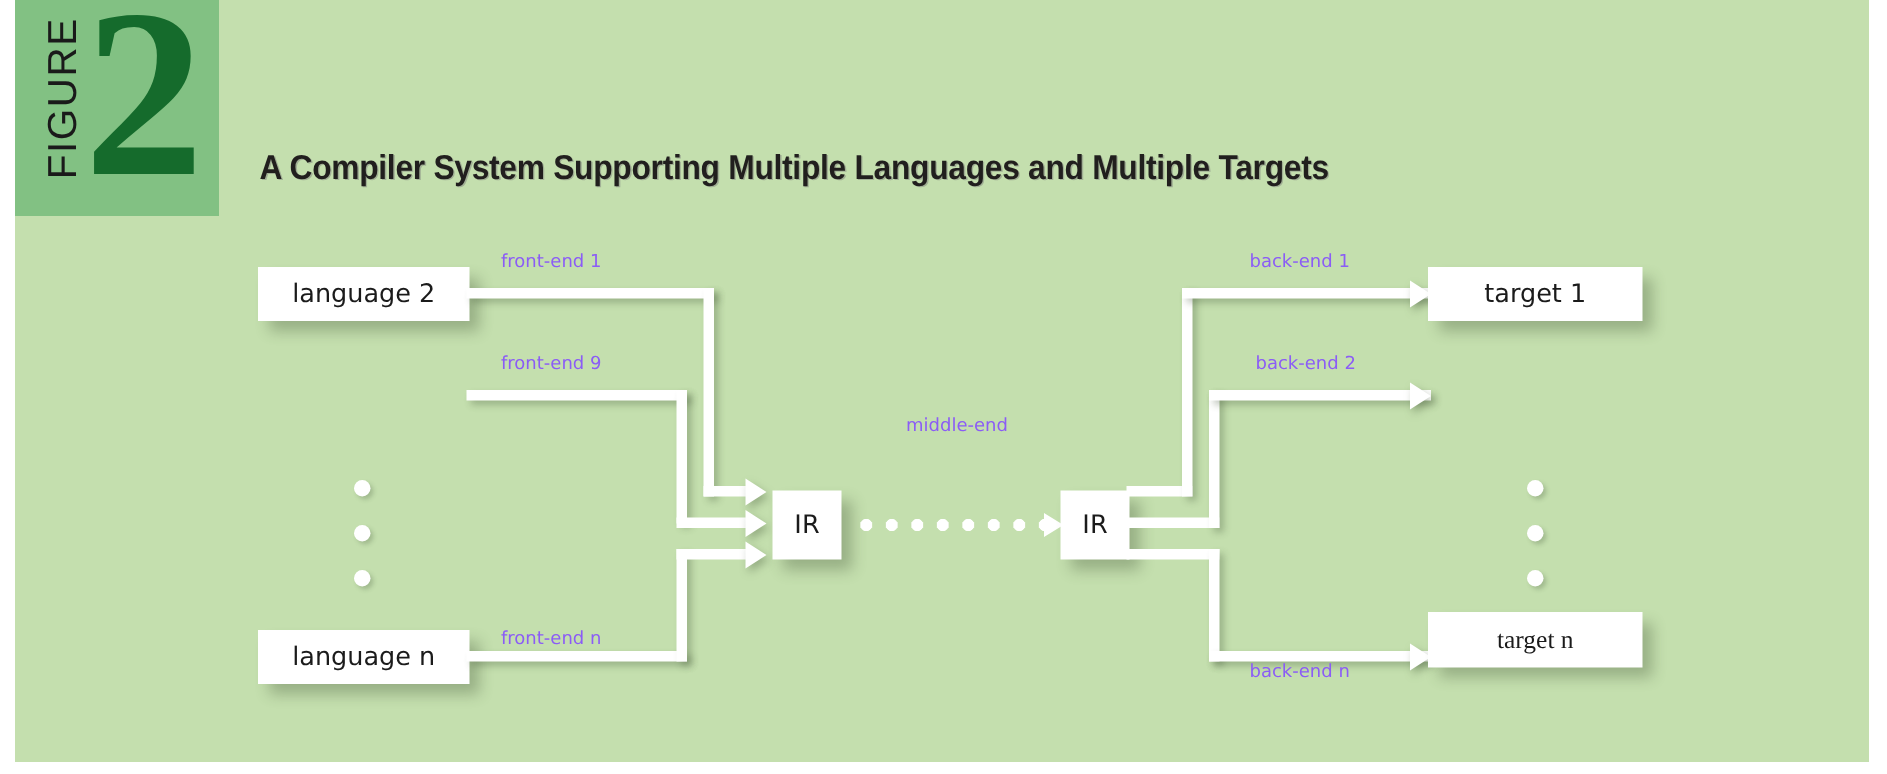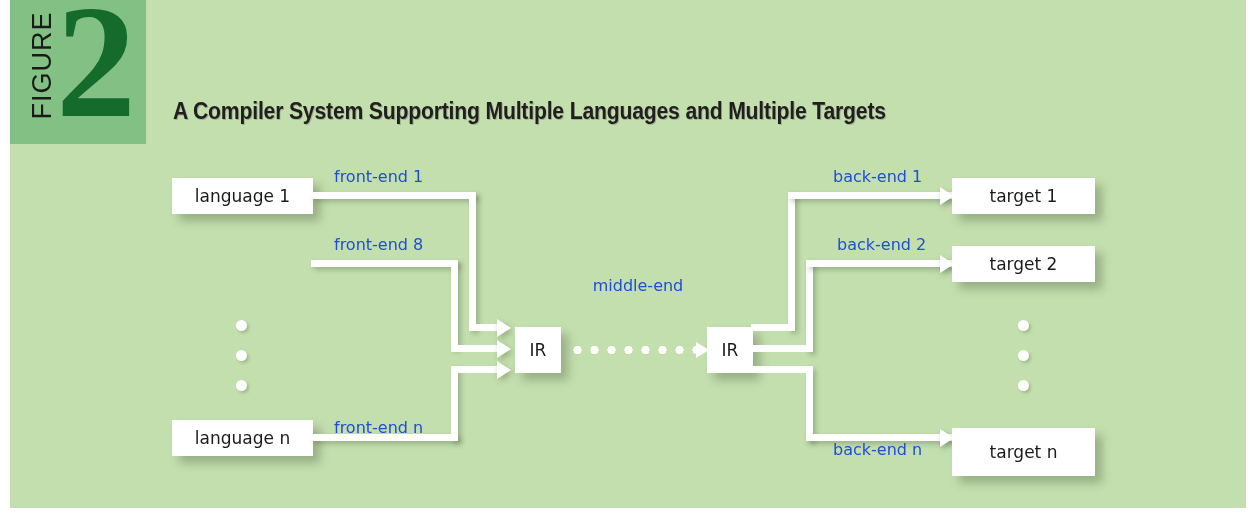--- a/index.html
+++ b/index.html
@@ -87,22 +87,22 @@
     color: #1b1b1b;
     box-shadow: 7px 7px 9px rgba(60,80,50,0.33);
   }
   .node.ir {
     font-size: 17px;
   }
   
   .edge-label {
     position: absolute;
     font-family: "DejaVu Sans", "Liberation Sans", sans-serif;
-    font-size: 16px;
-    color: #1d4ed8;
+    font-size: 12px;
+    color: #8b5cf6;
     white-space: nowrap;
   }
   .edge-label.center {
     text-align: center;
     line-height: 1.25;
   }
   
   .wire {
     position: absolute;
     background: #ffffff;
@@ -156,32 +156,32 @@
   <div id="panel"></div>
 
   <div id="badge">
     <div id="badge-word">FIGURE</div>
     <div id="badge-number">2</div>
   </div>
 
   <div id="fig-title">A Compiler System Supporting Multiple Languages and Multiple Targets</div>
 
   <div class="node" style="left:172px; top:178px; width:141px; height:36px;">
-    <span>language 1</span>
+    <span>language 2</span>
   </div>
   <div class="node" style="left:172px; top:420px; width:141px; height:36px;">
     <span>language n</span>
   </div>
 
   <div class="vdot" style="left:236px; top:320px;"></div>
   <div class="vdot" style="left:236px; top:350px;"></div>
   <div class="vdot" style="left:236px; top:380px;"></div>
 
   <div class="edge-label" style="left:334px; top:167px;">front-end 1</div>
-  <div class="edge-label" style="left:334px; top:235px;">front-end 8</div>
+  <div class="edge-label" style="left:334px; top:235px;">front-end 9</div>
   <div class="edge-label" style="left:334px; top:418px;text-align:center;">front-end n</div>
 
   <div class="wire h" style="left:311px; top:192px; width:165px;"></div>
   <div class="wire v" style="left:469px; top:192px; height:139px;"></div>
   <div class="wire h nosh" style="left:469px; top:324px; width:34px;"></div>
   <div class="arrow" style="left:497px; top:319px;"></div>
 
   <div class="wire h" style="left:311px; top:260px; width:147px;"></div>
   <div class="wire v" style="left:451px; top:260px; height:89px;"></div>
   <div class="wire h nosh" style="left:451px; top:345px; width:52px;"></div>
@@ -221,24 +221,21 @@
   <div class="wire h" style="left:806px; top:434px; width:148px;"></div>
   <div class="arrow" style="left:940px; top:429px;"></div>
 
   <div class="edge-label" style="left:833px; top:167px;">back-end 1</div>
   <div class="edge-label" style="left:837px; top:235px;">back-end 2</div>
   <div class="edge-label" style="left:833px; top:440px;">back-end n</div>
 
   <div class="node" style="left:952px; top:178px; width:143px; height:36px;">
     <span>target 1</span>
   </div>
-  <div class="node" style="left:952px; top:246px; width:143px; height:36px;">
-    <span>target 2</span>
-  </div>
-  <div class="node" style="left:952px; top:428px; width:143px; height:48px;">
+  <div class="node" style="left:952px; top:408px; width:143px; height:37px;font-family:Liberation Serif, serif;">
     <span>target n</span>
   </div>
 
   <div class="vdot" style="left:1018px; top:320px;"></div>
   <div class="vdot" style="left:1018px; top:350px;"></div>
   <div class="vdot" style="left:1018px; top:380px;"></div>
 
 </div>
 
 </body></html>

